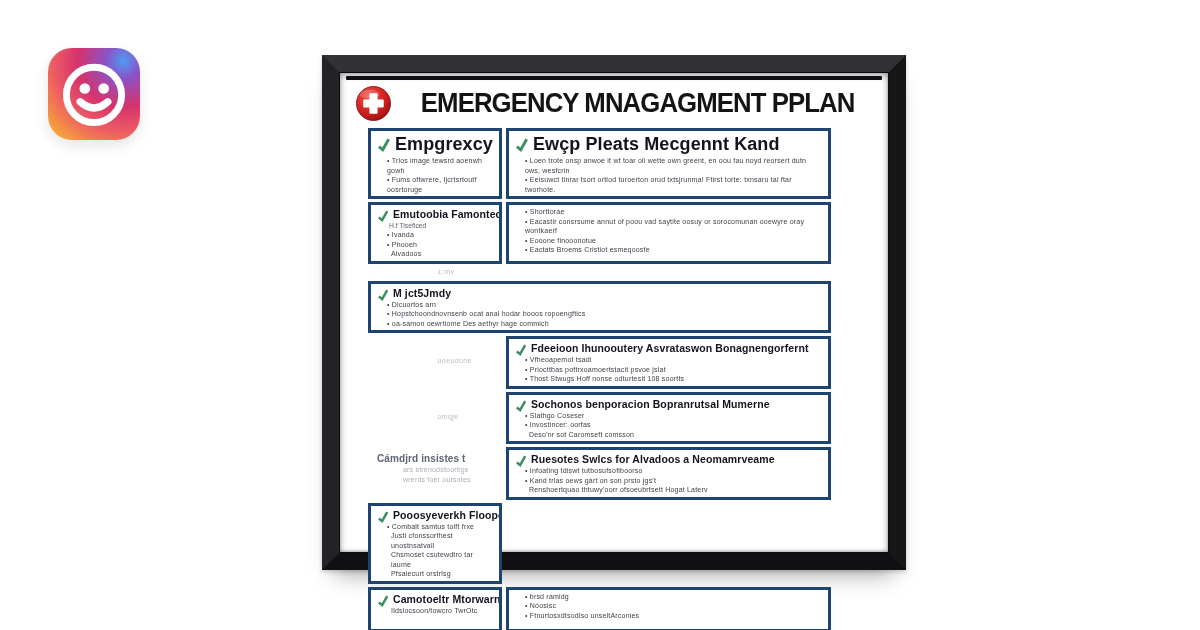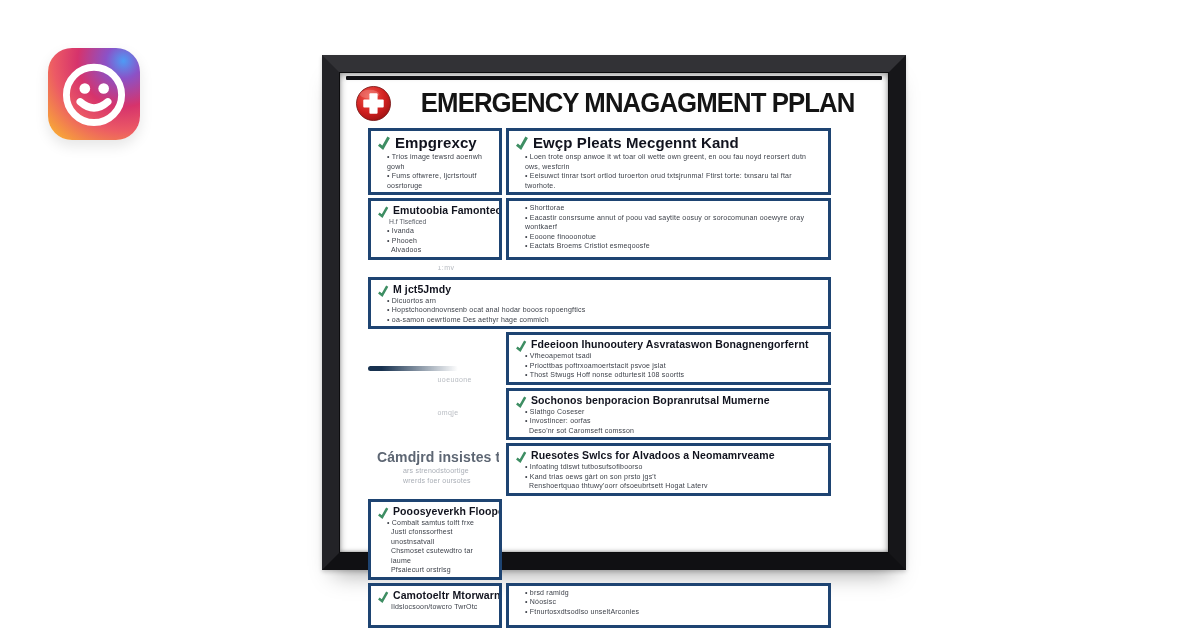--- a/index.html
+++ b/index.html
@@ -50,30 +50,30 @@
   .cell{
     box-sizing:border-box;border:3px solid #1e4472;background:#fff;
     padding:2px 6px 2px 6px;position:relative;overflow:hidden;
   }
   .cell.left{width:134px;flex:none;}
   .cell.right{flex:1;}
   .cell.ghost{border-color:transparent;}
   .hdr{display:flex;align-items:center;gap:4px;margin:1px 0 1px 0;}
   .check{width:12px;height:12px;flex:none;transform:rotate(-6deg);}
   .hdr-t{font-weight:bold;font-size:10.5px;color:#11131e;letter-spacing:0.1px;white-space:nowrap;}
-  .rows .t-row:first-child .hdr-t{font-size:15px;}
+  .rows .t-row:first-child .hdr-t{font-size:18px;}
   .rows .t-row:first-child .check{width:14px;height:14px;}
   .sub{font-size:6.8px;color:#5a5f68;margin-left:12px;line-height:9px;}
   .ln{font-size:7px;color:#3c4049;margin-left:10px;line-height:9.5px;letter-spacing:0.2px;}
   .ln.plain{margin-left:14px;}
   .faint{
     position:absolute;top:46%;left:52%;transform:translateY(-50%);
     font-size:7px;color:#b8bcc2;letter-spacing:0.4px;
   }
-  .cell.muted .hdr-t{color:#5d6673;font-size:14px;}
+  .cell.muted .hdr-t{color:#5d6673;font-size:10px;}
   .cell.muted .ln{color:#a9aeb6;margin-left:26px;}
   
   .streak{position:absolute;height:5px;border-radius:3px;filter:blur(0.6px);}
   .streak.s1{top:100px;left:0;width:94px;background:linear-gradient(to right,#17314f 15%,rgba(23,49,79,0));}
   .streak.s2{top:192px;left:50px;width:84px;background:linear-gradient(to left,#17314f 25%,rgba(23,49,79,0));}
   .streak.s3{top:238px;left:0;width:90px;background:linear-gradient(to right,#17314f 15%,rgba(23,49,79,0));}
 </style>
 </head>
 <body>
 
@@ -165,21 +165,21 @@
                   <span class="check"><svg viewBox="0 0 24 24" width="100%" height="100%">
                       <path d="M3 14 L9 20 L21 3" fill="none" stroke="#3e8e63" stroke-width="5"></path>
                     </svg></span>
                   <span class="hdr-t">M jct5Jmdy</span>
                 </div>
                 <div class="ln bullet">• Dicuortos arn</div>
                 <div class="ln bullet">• Hopstchoondnovnsenb ocat anal hodar booos ropoengftics</div>
                 <div class="ln bullet">• oa-samon oewrtiome Des aethyr hage commich</div>
               </div>
             </div>
-            <div class="t-row" style="min-height: 43px; align-items: flex-end;">
+            <div class="t-row" style="min-height: 43px;">
               <div class="cell left ghost">
                 <span class="faint">uoeudone</span>
               </div>
               <div class="cell right">
                 <div class="hdr">
                   <span class="check"><svg viewBox="0 0 24 24" width="100%" height="100%">
                       <path d="M3 14 L9 20 L21 3" fill="none" stroke="#3e8e63" stroke-width="5"></path>
                     </svg></span>
                   <span class="hdr-t">Fdeeioon Ihunooutery Asvrataswon Bonagnengorfernt</span>
                 </div>

